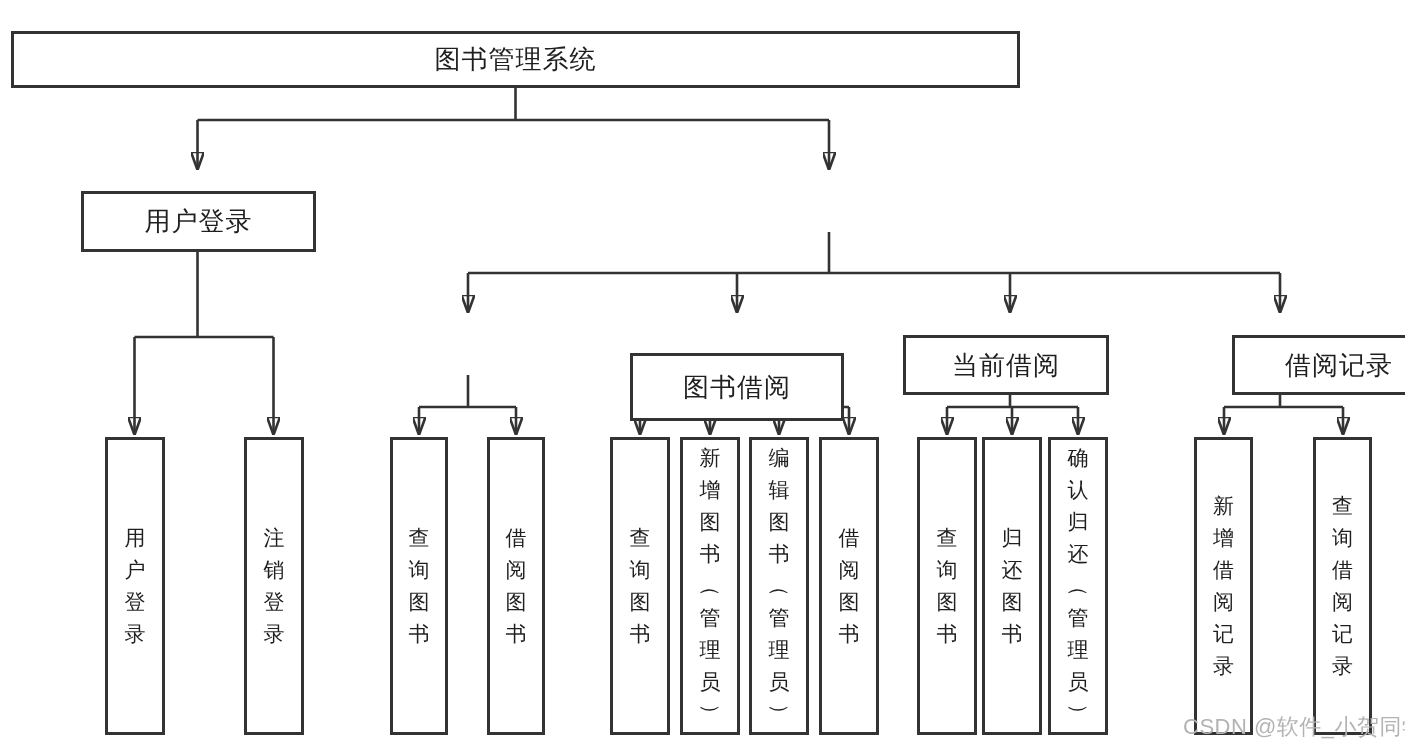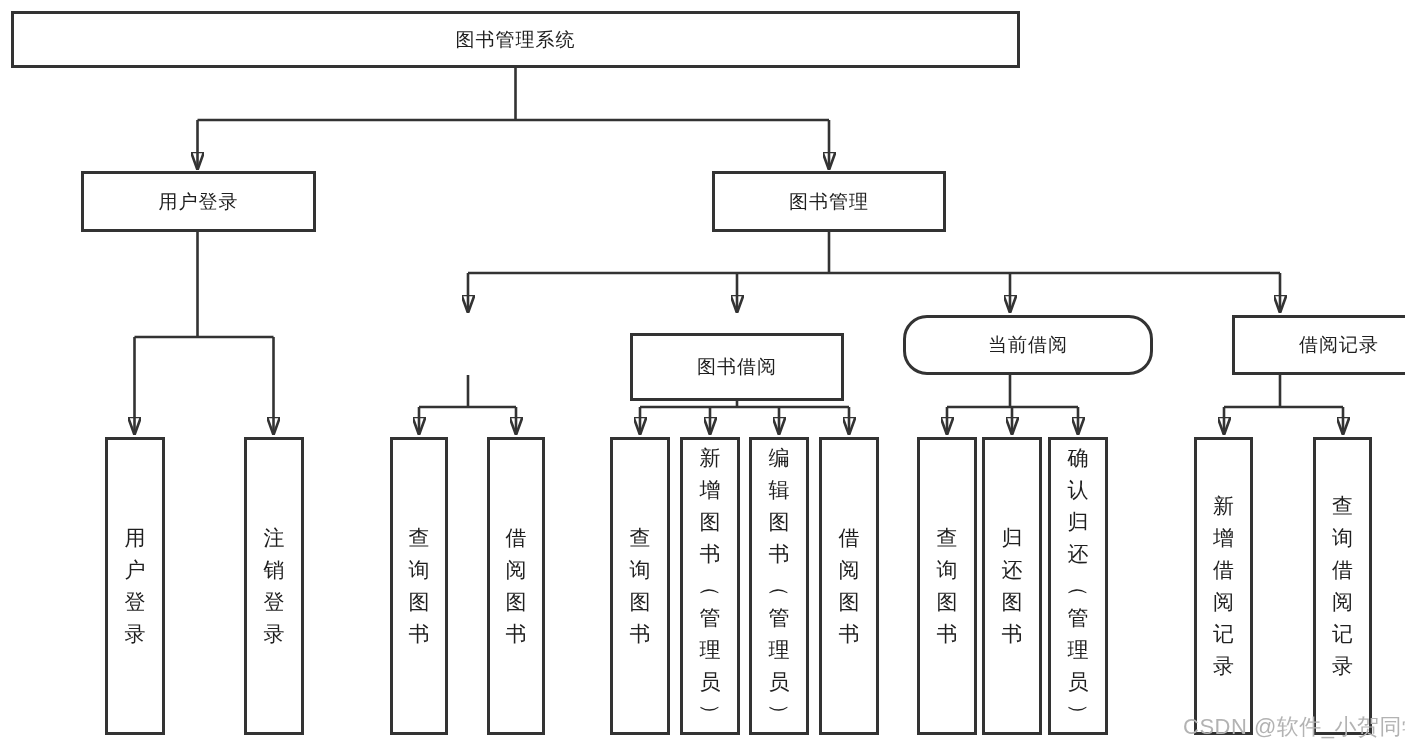--- a/index.html
+++ b/index.html
@@ -19,21 +19,21 @@
   }
   .connectors{position:absolute;left:0;top:0;width:100%;height:100%;}
   .connectors path{stroke:var(--line);stroke-width:2.6;fill:none;}
   .box{
     position:absolute;
     border:3px solid var(--line);
     background:var(--bg);
     color:var(--text);
     display:flex;align-items:center;justify-content:center;
   }
-  .hbox{font-size:19px;letter-spacing:1px;}
+  .hbox{font-size:26px;letter-spacing:1px;margin-top:20px;}
   .vbox{flex-direction:column;}
   .vchar{
     display:block;width:100%;height:32px;line-height:32px;
     text-align:center;font-size:21px;color:var(--text);
   }
   .vrot{transform:rotate(90deg);}
   .watermark{
     position:absolute;left:1183px;top:712px;
     font-size:22px;color:var(--wm);
     z-index:5;white-space:nowrap;letter-spacing:0.5px;
@@ -99,28 +99,25 @@
     </g>
   </svg>
 
   <div class="box hbox" style="left:11px;top:11px;width:1009px;height:57px;">
     <span>图书管理系统</span>
   </div>
 
   <div class="box hbox" style="left:81px;top:171px;width:235px;height:61px;text-align:center;">
     <span>用户登录</span>
   </div>
-  <div class="box hbox" style="left:712px;top:171px;width:234px;height:61px;">
-    <span>图书管理</span>
-  </div>
 
   <div class="box hbox" style="left:630px;top:333px;width:214px;height:68px;">
     <span>图书借阅</span>
   </div>
-  <div class="box hbox" style="left:903px;top:315px;width:250px;height:60px;border-radius:24px;">
+  <div class="box hbox" style="left:903px;top:315px;width:206px;height:60px;">
     <span>当前借阅</span>
   </div>
   <div class="box hbox" style="left:1232px;top:315px;width:214px;height:60px;">
     <span>借阅记录</span>
   </div>
 
   <div class="box vbox" style="left:105px;top:437px;width:60px;height:298px;">
     <span class="vtext">
         <span class="vchar">用</span>
         <span class="vchar">户</span>

